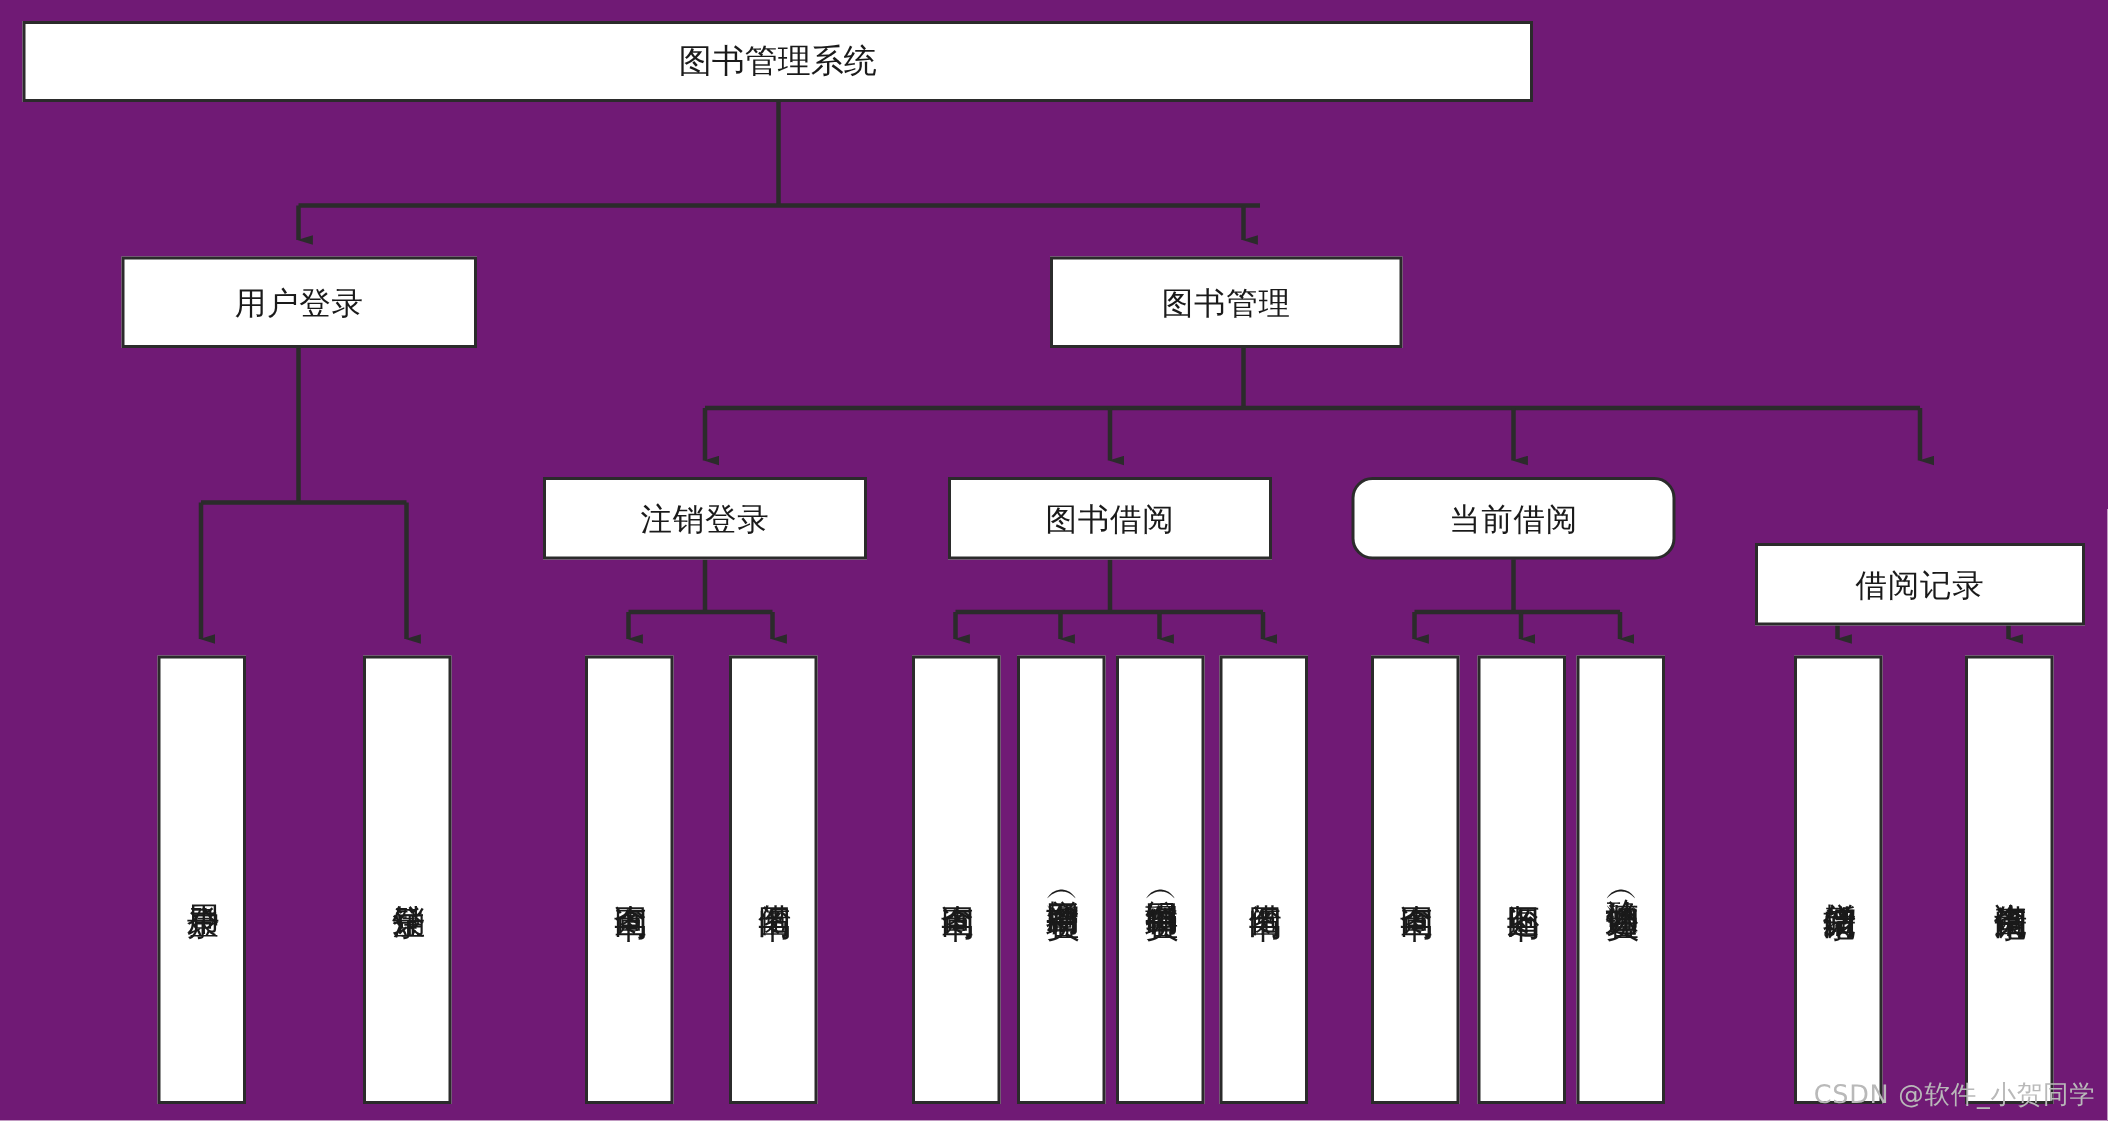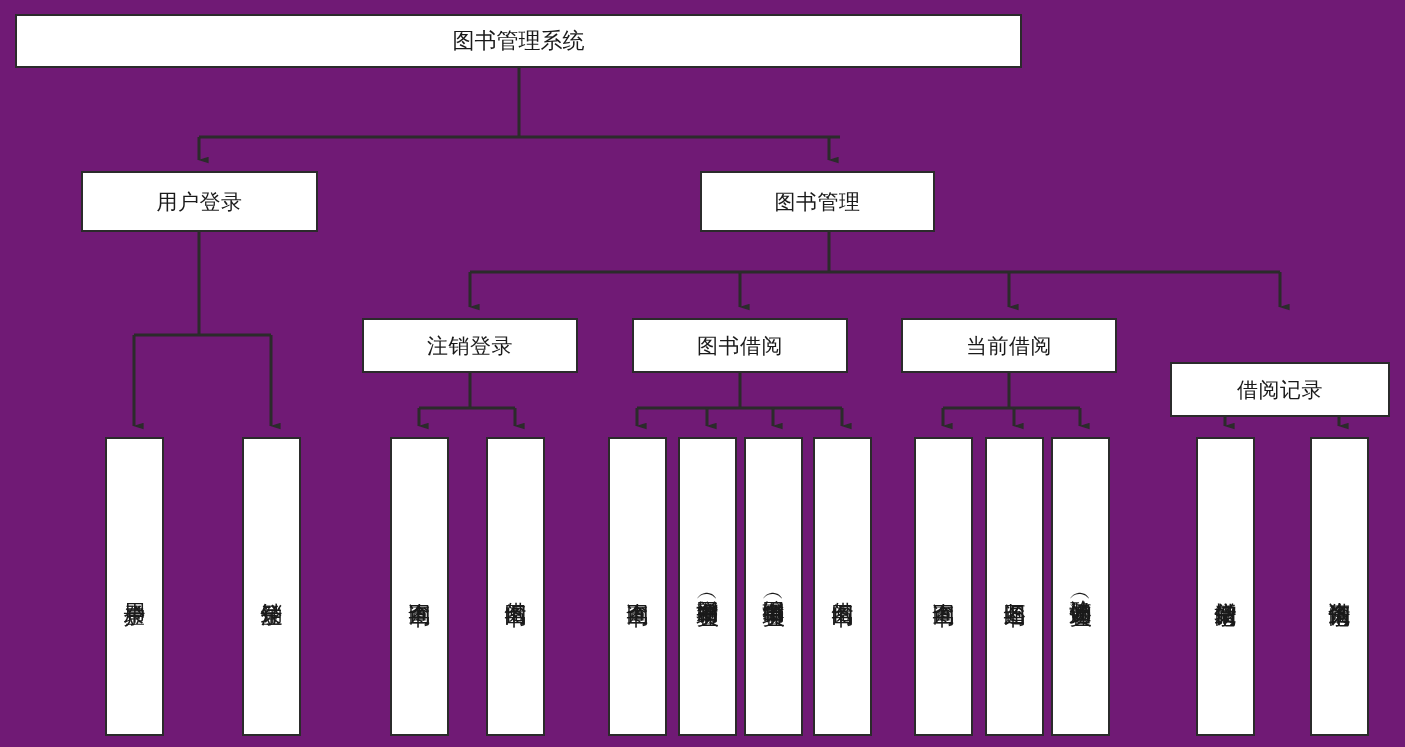--- a/index.html
+++ b/index.html
@@ -120,21 +120,21 @@
     </g>
   </svg>
 
   <div class="node root" style="left:15px; top:14px; width:1007px; height:54px;">图书管理系统</div>
 
   <div class="node h" style="left:81px; top:171px; width:237px; height:61px;">用户登录</div>
   <div class="node h" style="left:700px; top:171px; width:235px; height:61px;">图书管理</div>
 
   <div class="node h" style="left:362px; top:318px; width:216px; height:55px;">注销登录</div>
   <div class="node h" style="left:632px; top:318px; width:216px; height:55px;">图书借阅</div>
-  <div class="node h" style="left:901px; top:318px; width:216px; height:55px;">当前借阅</div>
+  <div class="node h" style="left:901px; top:318px; width:216px; height:55px;border-radius:14px;">当前借阅</div>
   <div class="node h" style="left:1170px; top:318px; width:220px; height:55px;margin-top:44px;">借阅记录</div>
 
   <div class="node leaf" style="left:105px; top:437px; width:59px; height:299px;">
     <span class="vlabel">用户登录</span>
   </div>
   <div class="node leaf" style="left:242px; top:437px; width:59px; height:299px;">
     <span class="vlabel">注销登录</span>
   </div>
 
   <div class="node leaf" style="left:390px; top:437px; width:59px; height:299px;">
@@ -167,13 +167,14 @@
     <span class="vlabel">确认归还（管理员）</span>
   </div>
 
   <div class="node leaf" style="left:1196px; top:437px; width:59px; height:299px;">
     <span class="vlabel">新增借阅记录</span>
   </div>
   <div class="node leaf" style="left:1310px; top:437px; width:59px; height:299px;">
     <span class="vlabel">查询借阅记录</span>
   </div>
 
+  <div class="watermark">CSDN @软件_小贺同学</div>
 </div>
 
 </body></html>

